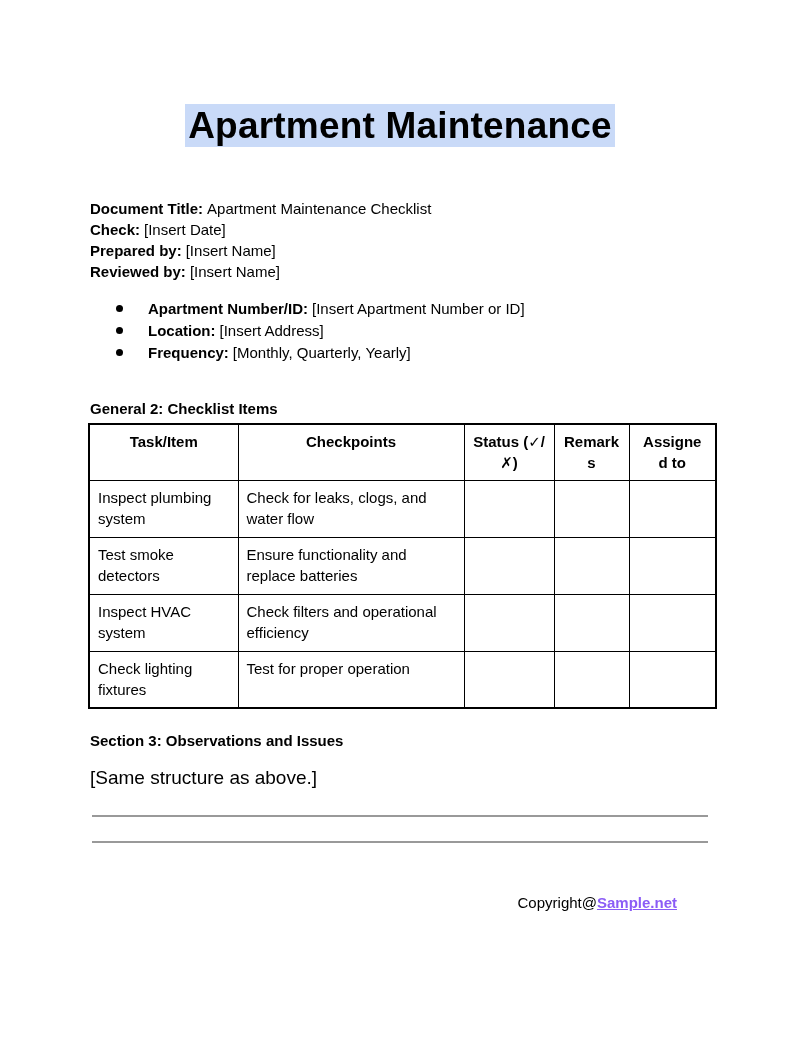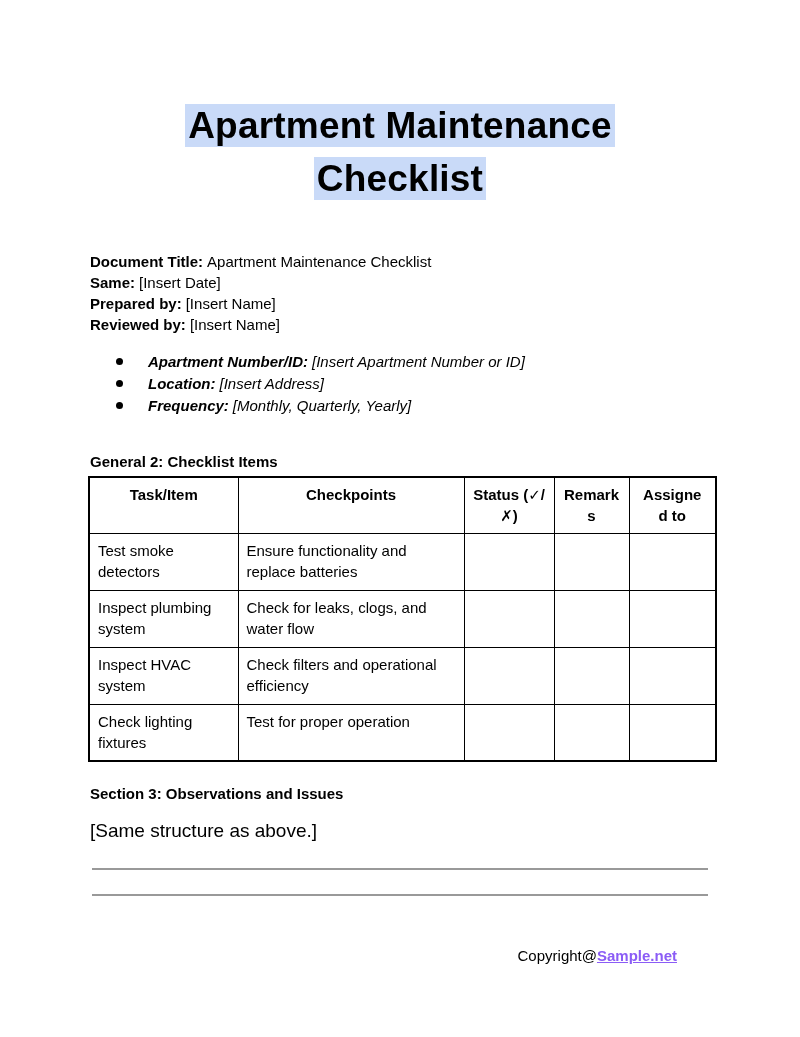--- a/index.html
+++ b/index.html
@@ -38,21 +38,21 @@
   
   .sec-heading {
     font-size: 15px;
     line-height: 21px;
     font-weight: bold;
   }
   .sec1-heading { margin-top: 16px; }
   .sec2-heading { margin-top: 35px; }
   .sec3-heading { margin-top: 21px; }
   
-  .bullets { margin-top: 16px; list-style: none; font-style: italic; }
+  .bullets { margin-top: 16px; list-style: none; }
   .bullets li {
     display: flex;
     align-items: flex-start;
     font-size: 15px;
     line-height: 21px;
     margin-bottom: 1px;
     padding-left: 26px;
   }
   .dot {
     flex: 0 0 auto;
@@ -128,26 +128,25 @@
   }
 </style>
 </head>
 <body>
 
 <div class="page">
   <div class="content">
 
     <h1 class="doc-title">
       <div><span class="hl">Apartment Maintenance</span></div>
-      <div><span class="hl">Checklist</span></div>
     </h1>
 
     <div class="meta">
       <p><span class="lbl">Document Title:</span><span>Apartment Maintenance Checklist</span></p>
-      <p><span class="lbl">Same:</span><span>[Insert Date]</span></p>
+      <p><span class="lbl">Check:</span><span>[Insert Date]</span></p>
       <p><span class="lbl">Prepared by:</span><span>[Insert Name]</span></p>
       <p><span class="lbl">Reviewed by:</span><span>[Insert Name]</span></p>
     </div>
 
 
     <ul class="bullets">
       <li>
         <span class="dot"></span>
         <span><span class="lbl">Apartment Number/ID:</span><span>[Insert Apartment Number or ID]</span></span>
       </li>
@@ -175,29 +174,29 @@
         <tr>
           <th><span class="hdr-inner">Task/Item</span></th>
           <th><span class="hdr-inner">Checkpoints</span></th>
           <th><span class="hdr-inner w-c3">Status (✓/✗)</span></th>
           <th><span class="hdr-inner w-c4">Remarks</span></th>
           <th><span class="hdr-inner w-c5">Assigned to</span></th>
         </tr>
       </thead>
       <tbody>
         <tr>
+          <td>Inspect plumbing system</td>
+          <td>Check for leaks, clogs, and water flow</td>
+          <td></td>
+          <td></td>
+          <td></td>
+        </tr>
+        <tr>
           <td>Test smoke detectors</td>
           <td>Ensure functionality and replace batteries</td>
-          <td></td>
-          <td></td>
-          <td></td>
-        </tr>
-        <tr>
-          <td>Inspect plumbing system</td>
-          <td>Check for leaks, clogs, and water flow</td>
           <td></td>
           <td></td>
           <td></td>
         </tr>
         <tr>
           <td>Inspect HVAC system</td>
           <td>Check filters and operational efficiency</td>
           <td></td>
           <td></td>
           <td></td>

